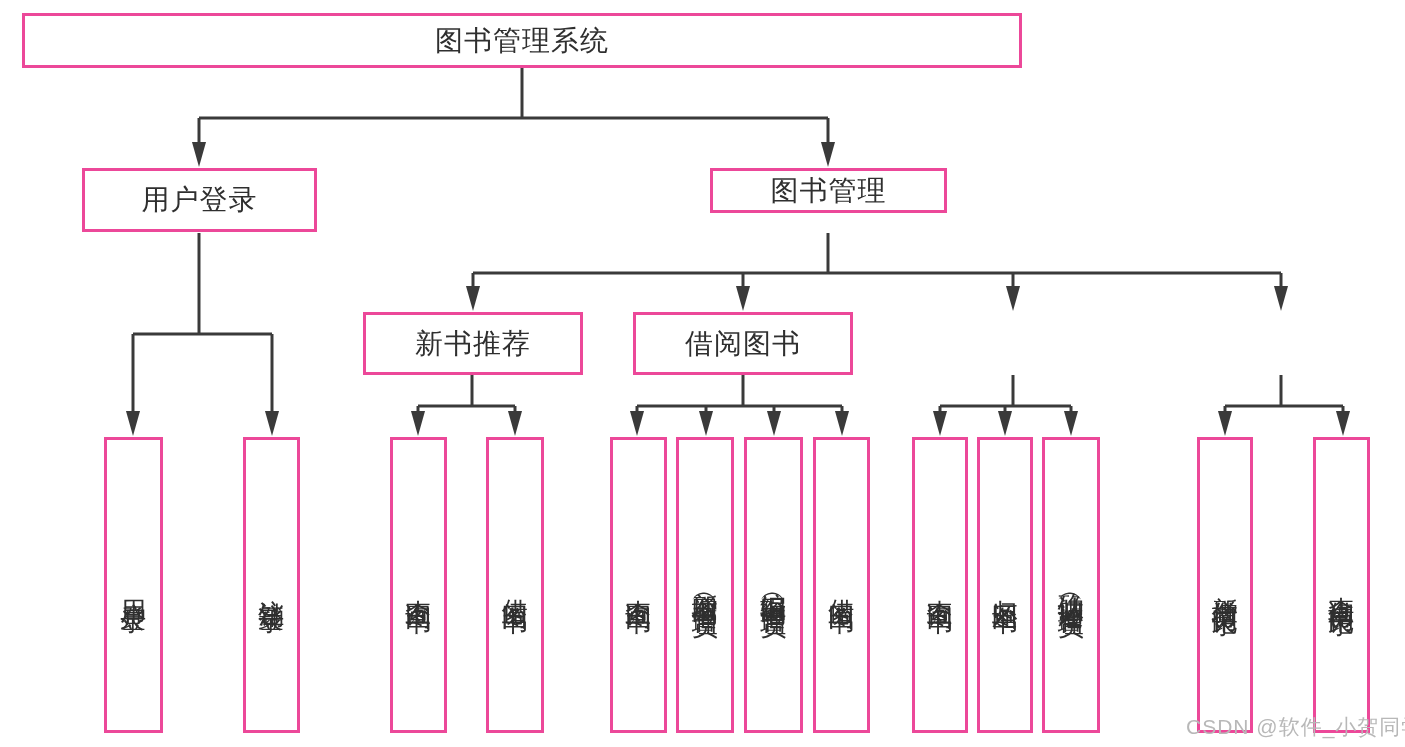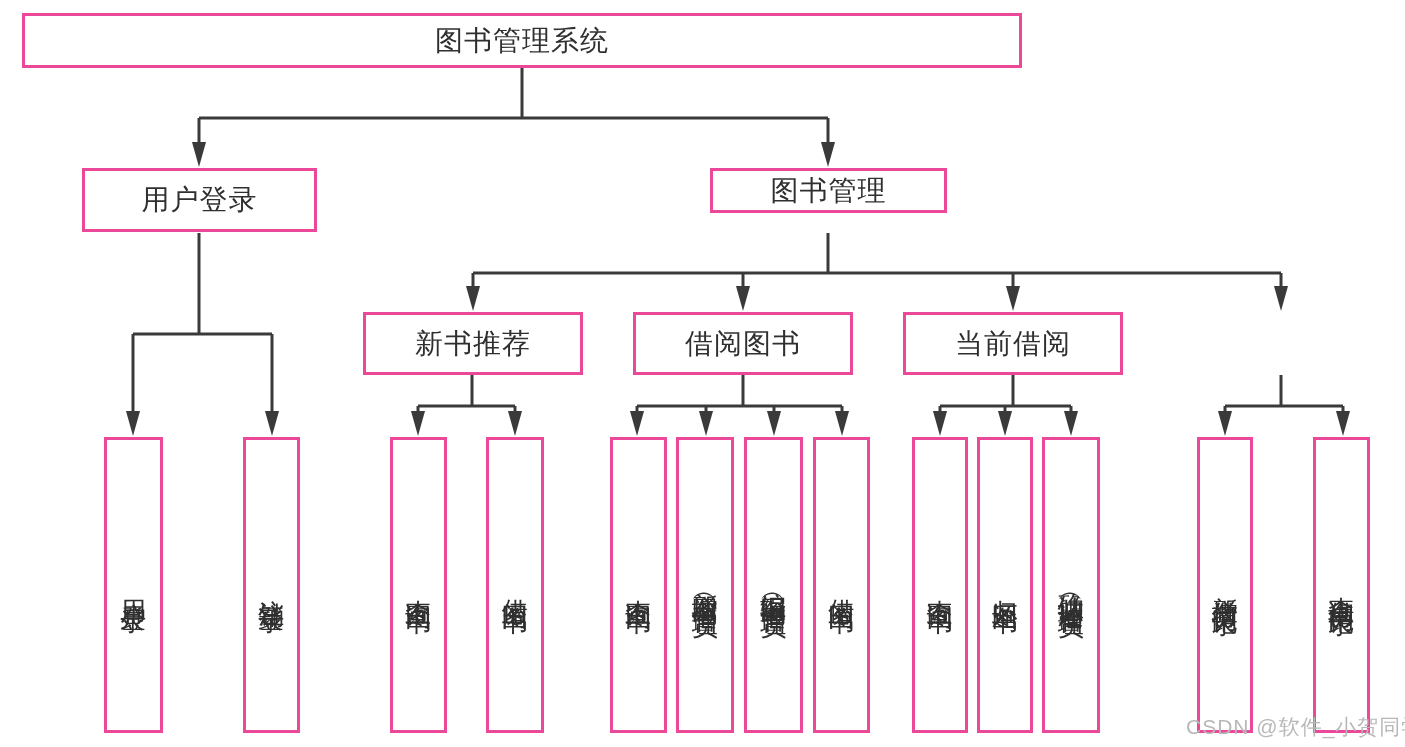--- a/index.html
+++ b/index.html
@@ -93,21 +93,20 @@
     </g>
   </svg>
 
   <div class="box" style="left:22px;top:13px;width:1000px;height:55px">图书管理系统</div>
 
   <div class="box" style="left:82px;top:168px;width:235px;height:64px">用户登录</div>
   <div class="box" style="left:710px;top:168px;width:237px;height:45px">图书管理</div>
 
   <div class="box" style="left:363px;top:312px;width:220px;height:63px">新书推荐</div>
   <div class="box" style="left:633px;top:312px;width:220px;height:63px">借阅图书</div>
-  <div class="box" style="left:903px;top:312px;width:220px;height:63px">当前借阅</div>
 
   <div class="box v" style="left:104px;top:437px;width:59px;height:296px">用户登录</div>
   <div class="box v" style="left:243px;top:437px;width:57px;height:296px">注销登录</div>
 
   <div class="box v" style="left:390px;top:437px;width:57px;height:296px">查询图书</div>
   <div class="box v" style="left:486px;top:437px;width:58px;height:296px">借阅图书</div>
 
   <div class="box v" style="left:610px;top:437px;width:57px;height:296px">查询图书</div>
   <div class="box v" style="left:676px;top:437px;width:58px;height:296px">新增图书（管理员）</div>
   <div class="box v" style="left:744px;top:437px;width:59px;height:296px">编辑图书（管理员）</div>

